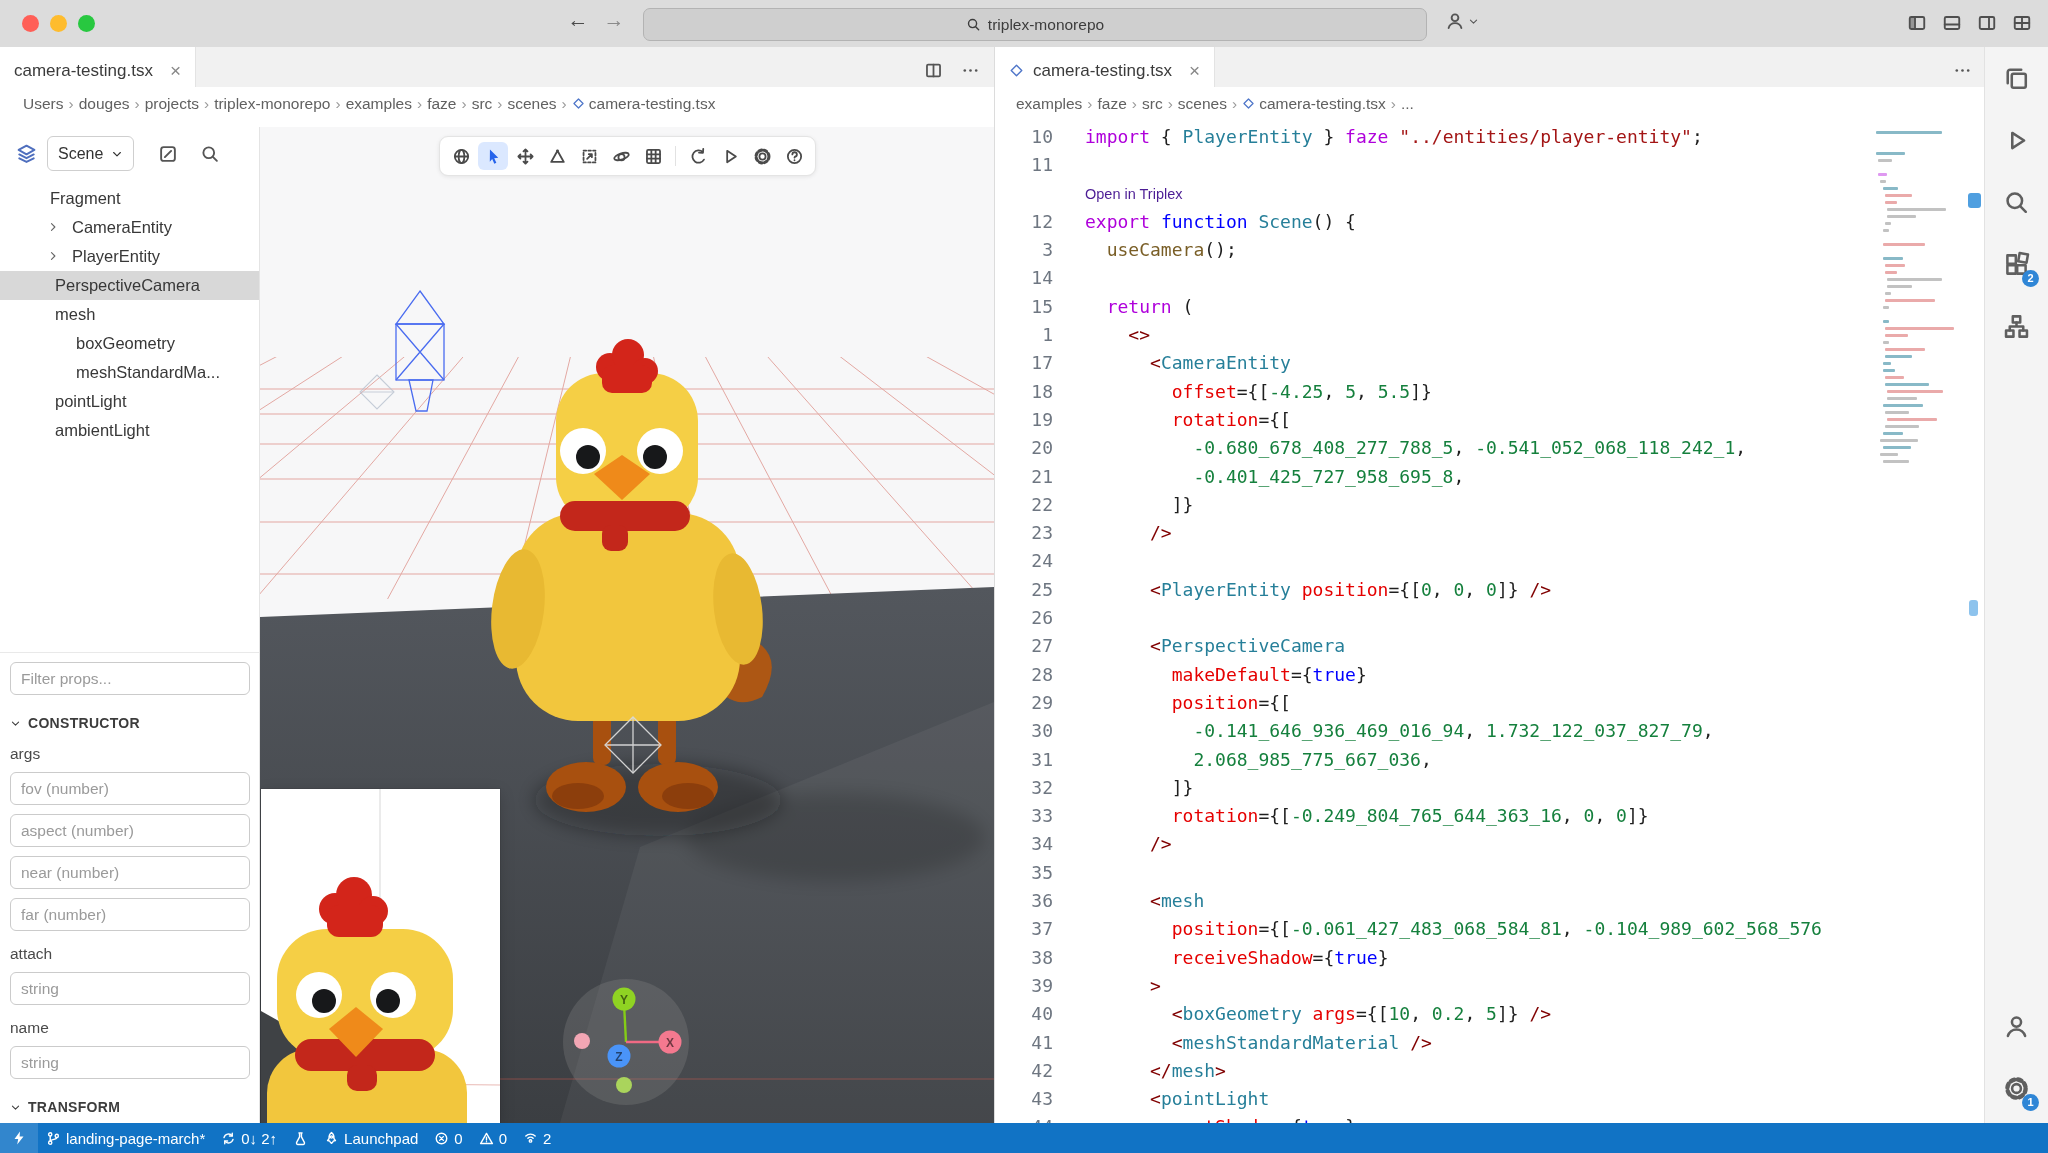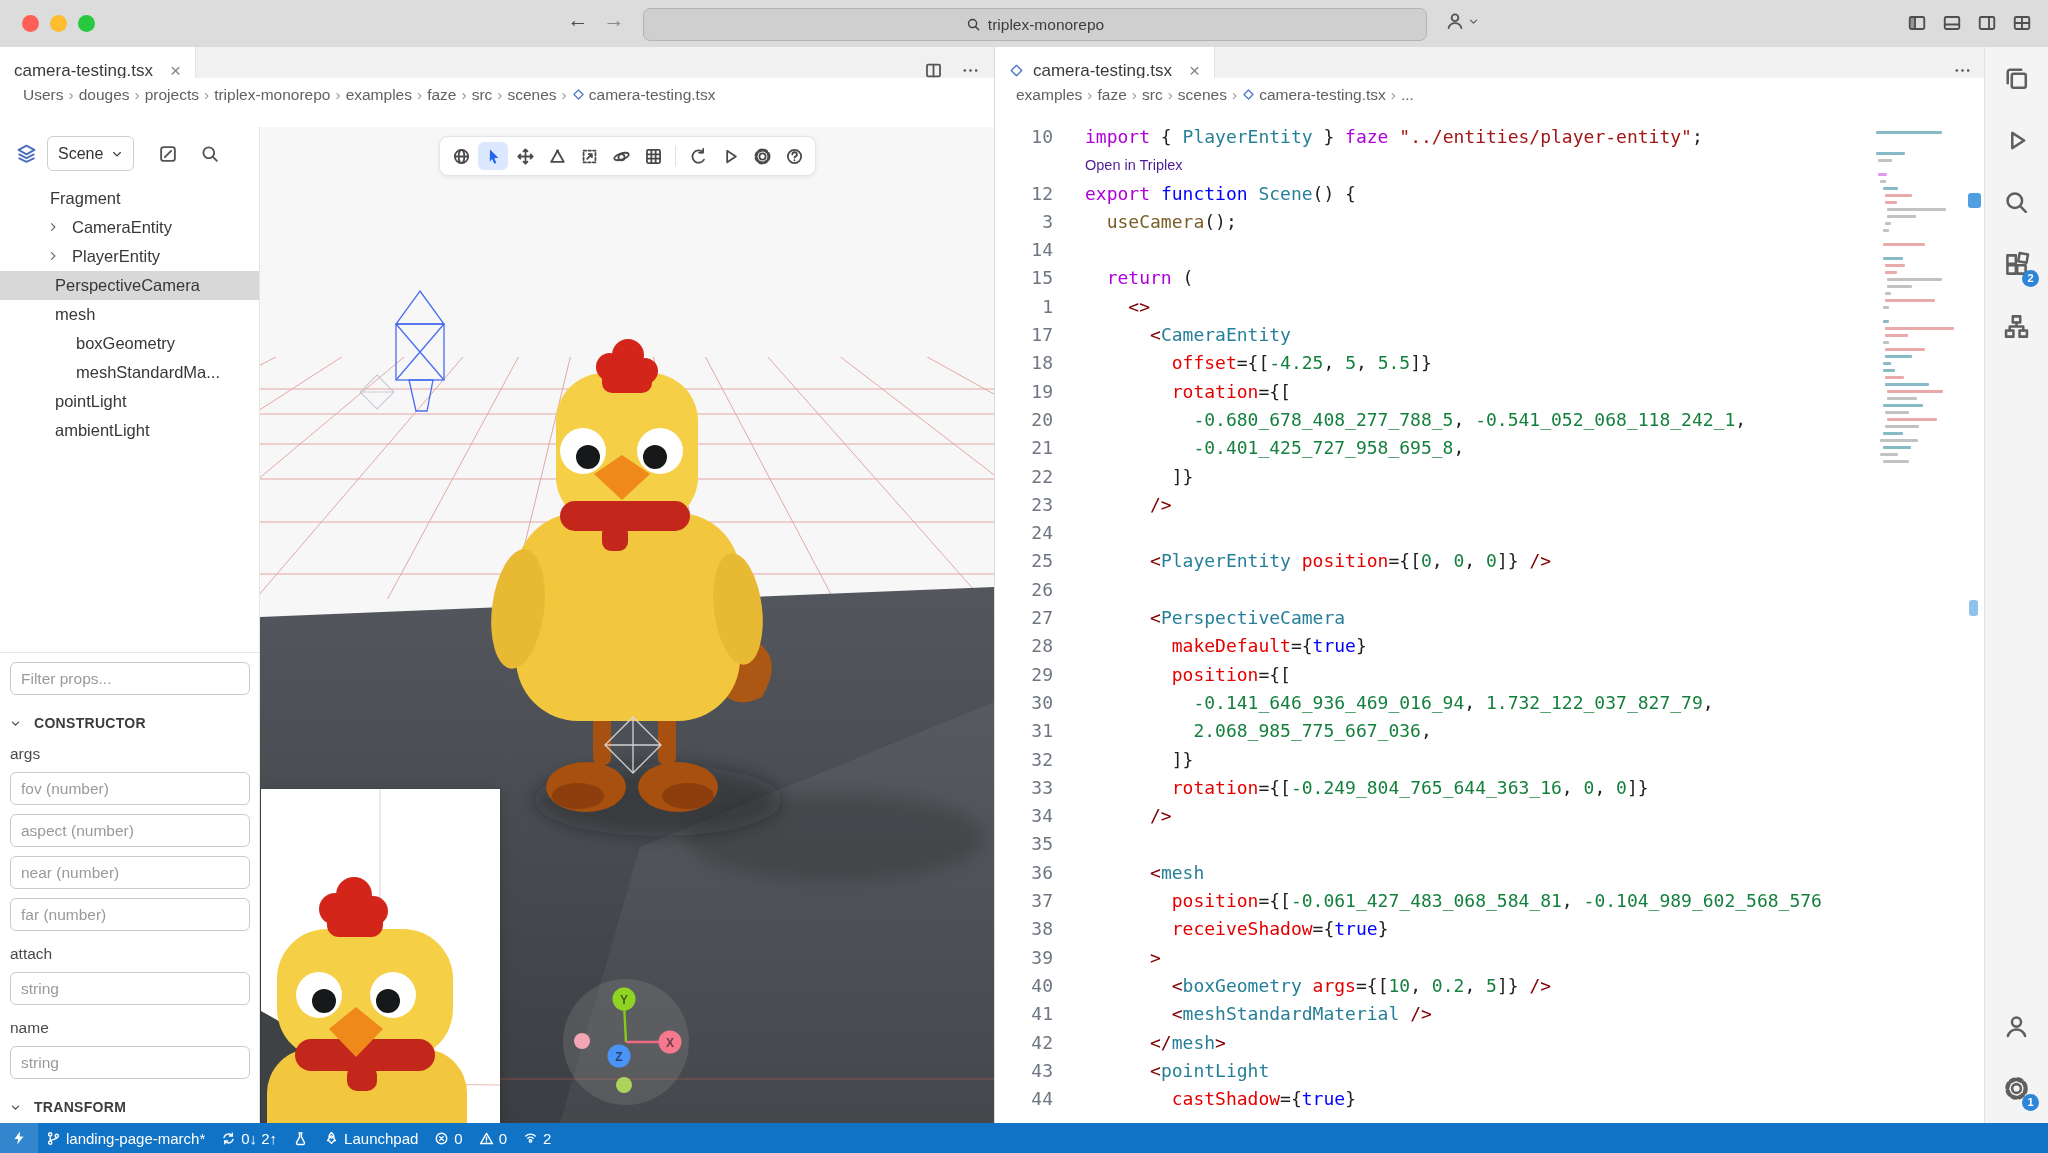--- a/index.html
+++ b/index.html
@@ -19,40 +19,40 @@
   #layout-icons{position:absolute;right:16px;top:13px;display:flex;gap:15px;color:#4f4f4f}
   
   #left-group{position:absolute;left:0;top:47px;width:994px;height:1076px;background:#fff}
   #right-group{position:absolute;left:994px;top:47px;width:991px;height:1076px;background:#fff;border-left:1px solid #dcdcdc}
   #activitybar{position:absolute;right:0;top:47px;width:63px;height:1076px;background:#f4f4f4;border-left:1px solid #e2e2e2}
   .tabbar{position:absolute;left:0;top:0;right:0;height:47px;background:#f1f1f1;border-bottom:1px solid #e3e3e3;display:flex}
   .tab{background:#fff;display:flex;align-items:center;padding:0 14px;gap:9px;border-right:1px solid #e3e3e3;
        font-size:17px;color:#3b3b3b;height:47px}
   .tab .close{color:#888;font-size:19px;margin-left:8px;cursor:pointer}
   .tab-actions{position:absolute;right:14px;top:0;height:47px;display:flex;align-items:center;gap:18px;color:#555}
-  .breadcrumbs{position:absolute;left:0;top:31px;right:0;height:33px;background:#fff;display:flex;align-items:center;
+  .breadcrumbs{position:absolute;left:0;top:40px;right:0;height:33px;background:#fff;display:flex;align-items:center;
                font-size:15.5px;color:#616161;white-space:nowrap;overflow:hidden}
   .breadcrumbs .sep{color:#999;padding:0 5px}
   .breadcrumbs .crumb{display:inline-flex;align-items:center;gap:4px;cursor:pointer}
   
   #scene-panel{position:absolute;left:0;top:80px;width:259px;bottom:0;background:#fff;border-right:1px solid #e4e4e4;overflow:hidden}
   #panel-header{display:flex;align-items:center;gap:10px;padding:9px 0 9px 16px;color:#444}
   #scene-select{border:1px solid #cfcfcf;border-radius:6px;height:33px;display:flex;align-items:center;
                 gap:8px;padding:0 10px;font-size:16px;color:#333;cursor:pointer}
   #scene-tree{margin-top:4px}
   .trow{position:relative;height:29px;line-height:29px;font-size:16.5px;color:#383838;cursor:pointer;white-space:nowrap}
   .trow.sel{background:#d8d8d8}
   .tchev{position:absolute;top:8px;color:#666}
   
   #props{position:absolute;left:0;top:525px;right:0;bottom:0;border-top:1px solid #e9e9e9;padding:9px 10px 0 10px}
   .pinput{display:block;width:218px;height:31px;border:1px solid #cbcbcb;border-radius:6px;background:#fff;
           padding:0 10px;font-size:15.5px;font-family:"Liberation Sans",sans-serif;color:#333;margin-top:9px}
   .pinput::placeholder{color:#9a9a9a;opacity:1}
   #filter-input{margin-top:0}
-  .pheader{display:flex;align-items:center;gap:13px;margin-top:20px;font-size:14px;font-weight:bold;
+  .pheader{display:flex;align-items:center;gap:7px;margin-top:20px;font-size:14px;font-weight:bold;
            letter-spacing:.3px;color:#3c3c3c}
   .plabel{margin-top:14px;font-size:15.5px;color:#4a4a4a}
   .plabel.it{}
   
   #viewport{position:absolute;left:260px;top:80px;right:0;bottom:0;background:#f7f7f8;overflow:hidden}
   #vp-toolbar{position:absolute;left:179px;top:9px;height:38px;background:#fff;border:1px solid #e4e4e4;
               border-radius:9px;box-shadow:0 1px 4px rgba(0,0,0,.08);display:flex;align-items:center;padding:0 6px;gap:2px;z-index:5}
   .tbtn{width:30px;height:28px;border-radius:6px;display:flex;align-items:center;justify-content:center;color:#4a4a4a;cursor:pointer}
   .tbtn.active{background:#dbe8ff;color:#2563eb}
   .tsep{width:1px;height:20px;background:#e2e2e2;margin:0 5px}
@@ -502,20 +502,21 @@
           </svg>
         </span>
         <span>camera-testing.tsx</span>
       </span>
       <span class="sep">›</span>
       <span class="crumb">...</span>
     </div>
   <div id="editor">
     <div id="code">
         <div class="cline"><span class="lnum">10</span><span class="tok-k">import</span><span class="tok-t"> { </span><span class="tok-c">PlayerEntity</span><span class="tok-t"> } </span><span class="tok-k">faze</span><span class="tok-t"> </span><span class="tok-s">"../entities/player-entity"</span><span class="tok-t">;</span></div>
+        <div class="cline"><span class="lnum">11</span></div>
         <div class="cline lens">Open in Triplex</div>
         <div class="cline"><span class="lnum">12</span><span class="tok-k">export</span><span class="tok-t"> </span><span class="tok-y">function</span><span class="tok-t"> </span><span class="tok-c">Scene</span><span class="tok-t">() {</span></div>
         <div class="cline"><span class="lnum">3</span><span class="tok-t">  </span><span class="tok-f">useCamera</span><span class="tok-t">();</span></div>
         <div class="cline"><span class="lnum">14</span></div>
         <div class="cline"><span class="lnum">15</span><span class="tok-t">  </span><span class="tok-k">return</span><span class="tok-t"> (</span></div>
         <div class="cline"><span class="lnum">1</span><span class="tok-t">    </span><span class="tok-b">&lt;&gt;</span></div>
         <div class="cline"><span class="lnum">17</span><span class="tok-t">      </span><span class="tok-b">&lt;</span><span class="tok-c">CameraEntity</span></div>
         <div class="cline"><span class="lnum">18</span><span class="tok-t">        </span><span class="tok-a">offset</span><span class="tok-t">={[</span><span class="tok-n">-4.25</span><span class="tok-t">, </span><span class="tok-n">5</span><span class="tok-t">, </span><span class="tok-n">5.5</span><span class="tok-t">]}</span></div>
         <div class="cline"><span class="lnum">19</span><span class="tok-t">        </span><span class="tok-a">rotation</span><span class="tok-t">={[</span></div>
         <div class="cline"><span class="lnum">20</span><span class="tok-t">          </span><span class="tok-n">-0.680_678_408_277_788_5</span><span class="tok-t">, </span><span class="tok-n">-0.541_052_068_118_242_1</span><span class="tok-t">,</span></div>

